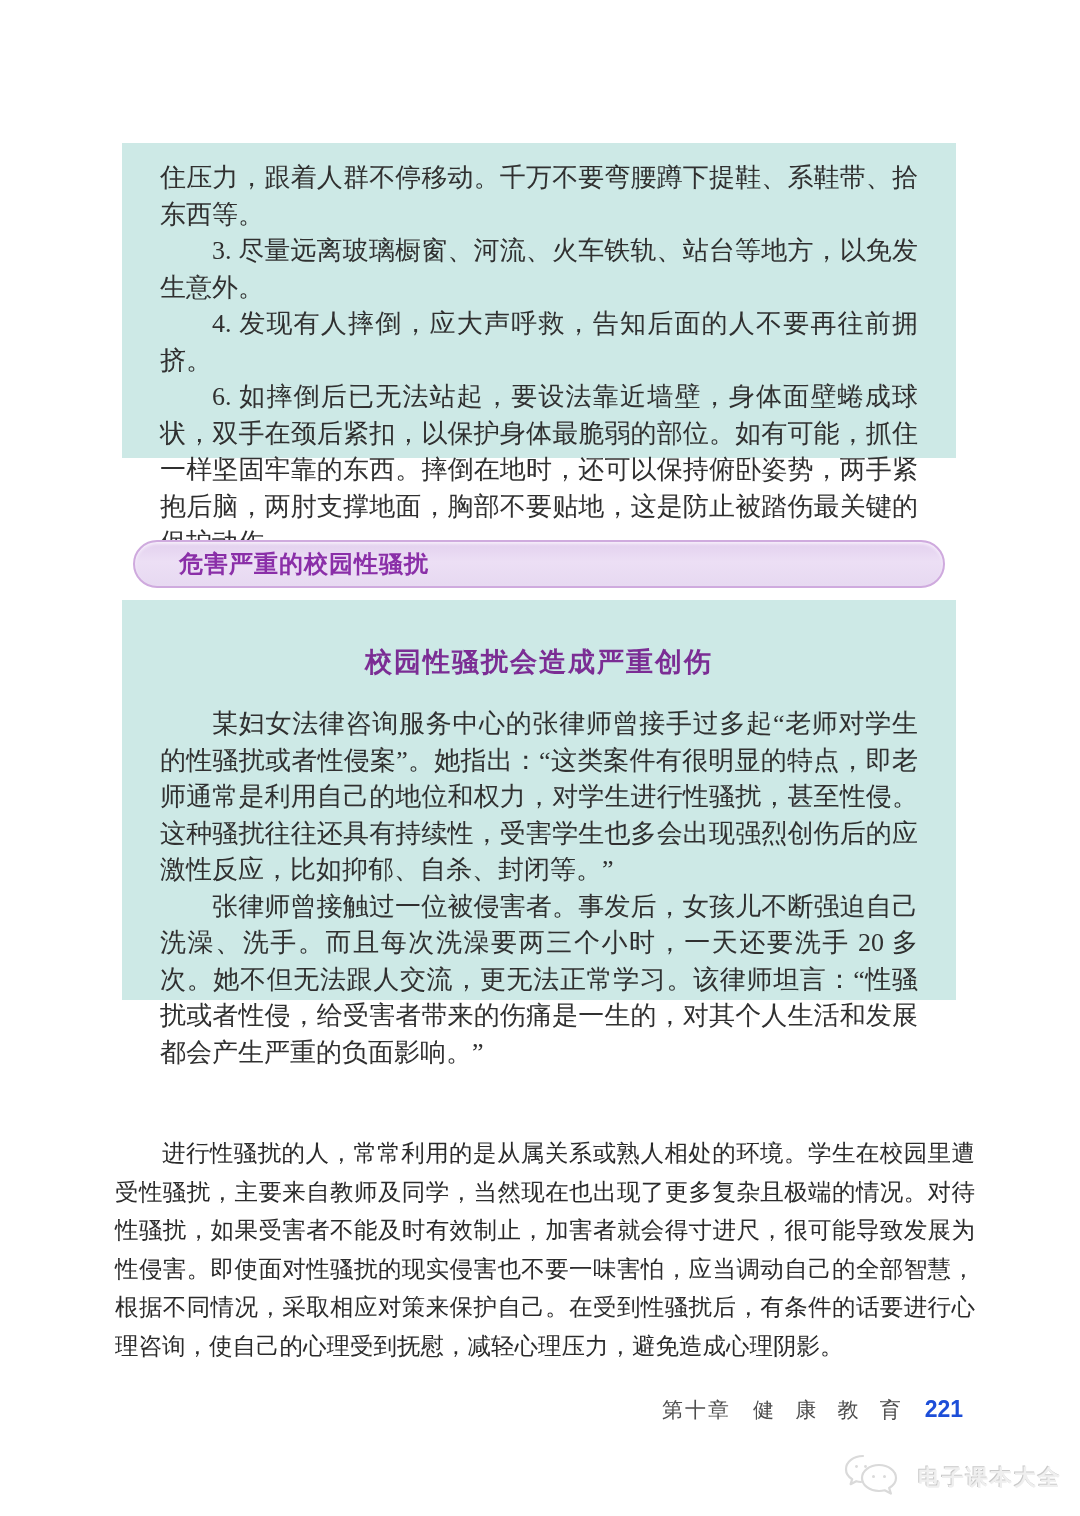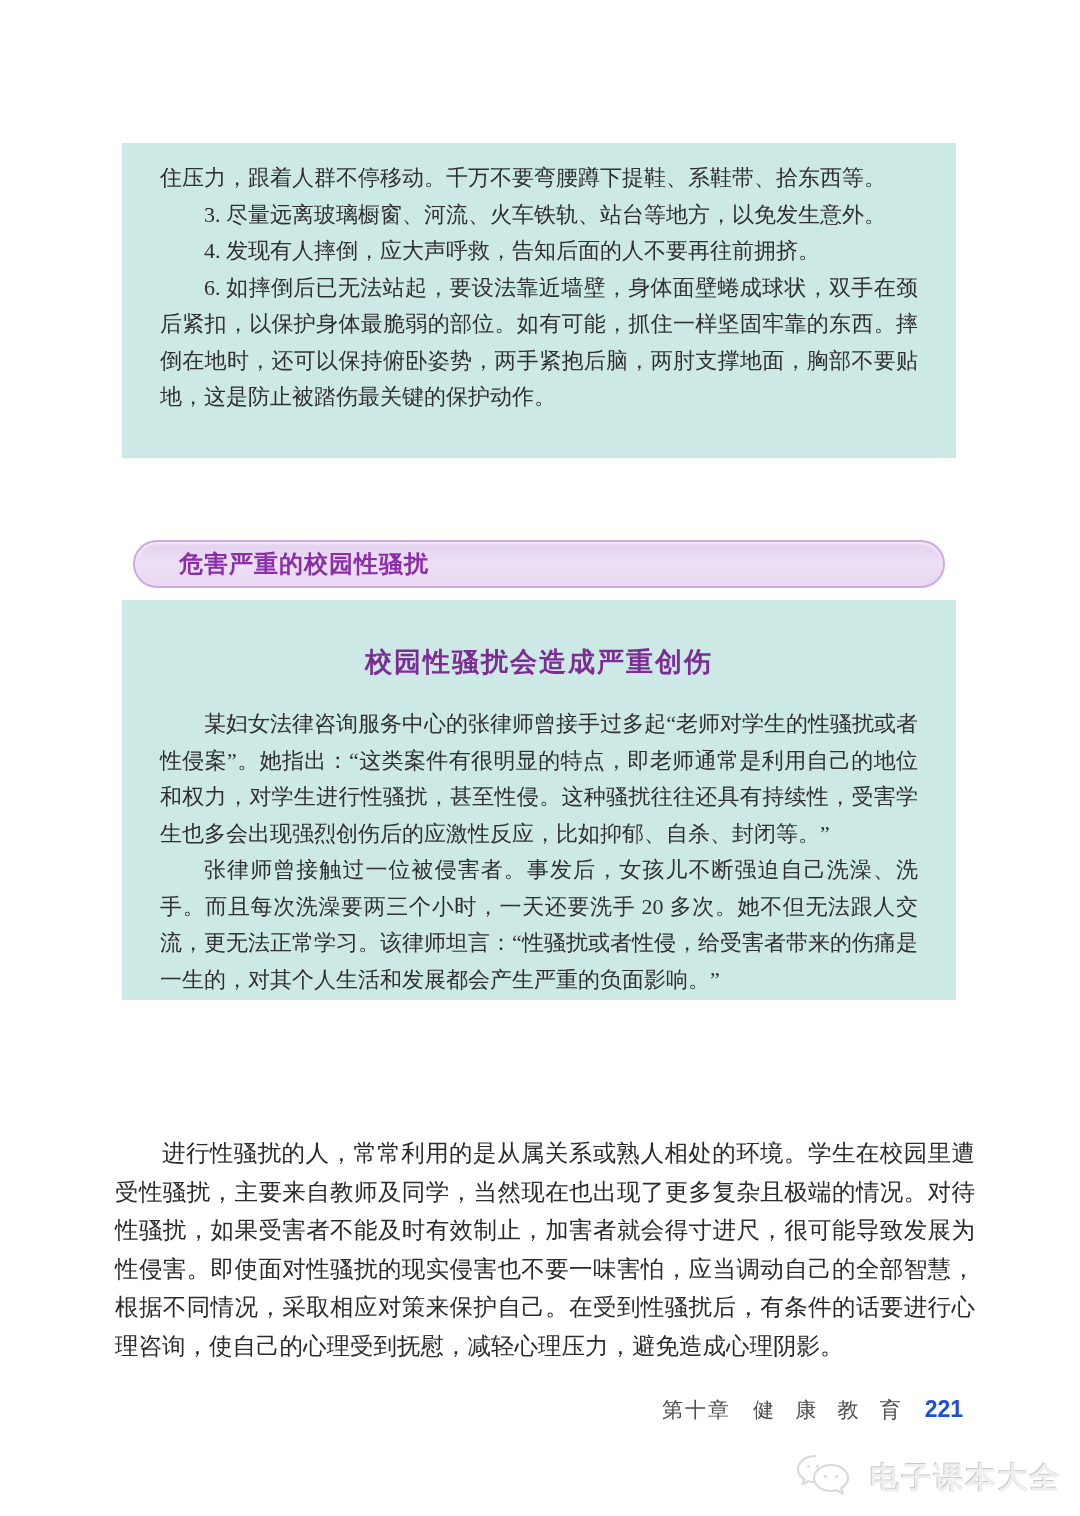--- a/index.html
+++ b/index.html
@@ -25,21 +25,21 @@
     top: 143px;
     height: 315px;
     padding: 17px 38px 0 38px;
   }
   #box2 {
     top: 600px;
     height: 400px;
     padding: 0 38px;
   }
   .box-text p {
-    font-size: 22px;
+    font-size: 26px;
     line-height: 36.5px;
     text-align: justify;
     color: #303030;
   }
   .box-text p.indent { text-indent: 2em; }
   
   .banner {
     position: absolute;
     top: 540px;
     left: 133px;
@@ -108,21 +108,21 @@
     position: absolute;
     top: 1452px;
     right: 18px;
     height: 52px;
     display: flex;
     align-items: center;
     gap: 10px;
   }
   .watermark-text {
     font-family: Liberation Mono, monospace;
-    font-size: 30px;
+    font-size: 22px;
     font-weight: bold;
     color: #efefef;
     text-shadow: -1px -1px 0 #c9c9c9, 1px 1px 0 #ffffff;
     letter-spacing: 2px;
     padding-left: 10px;
   }
 </style>
 </head>
 <body>
 

